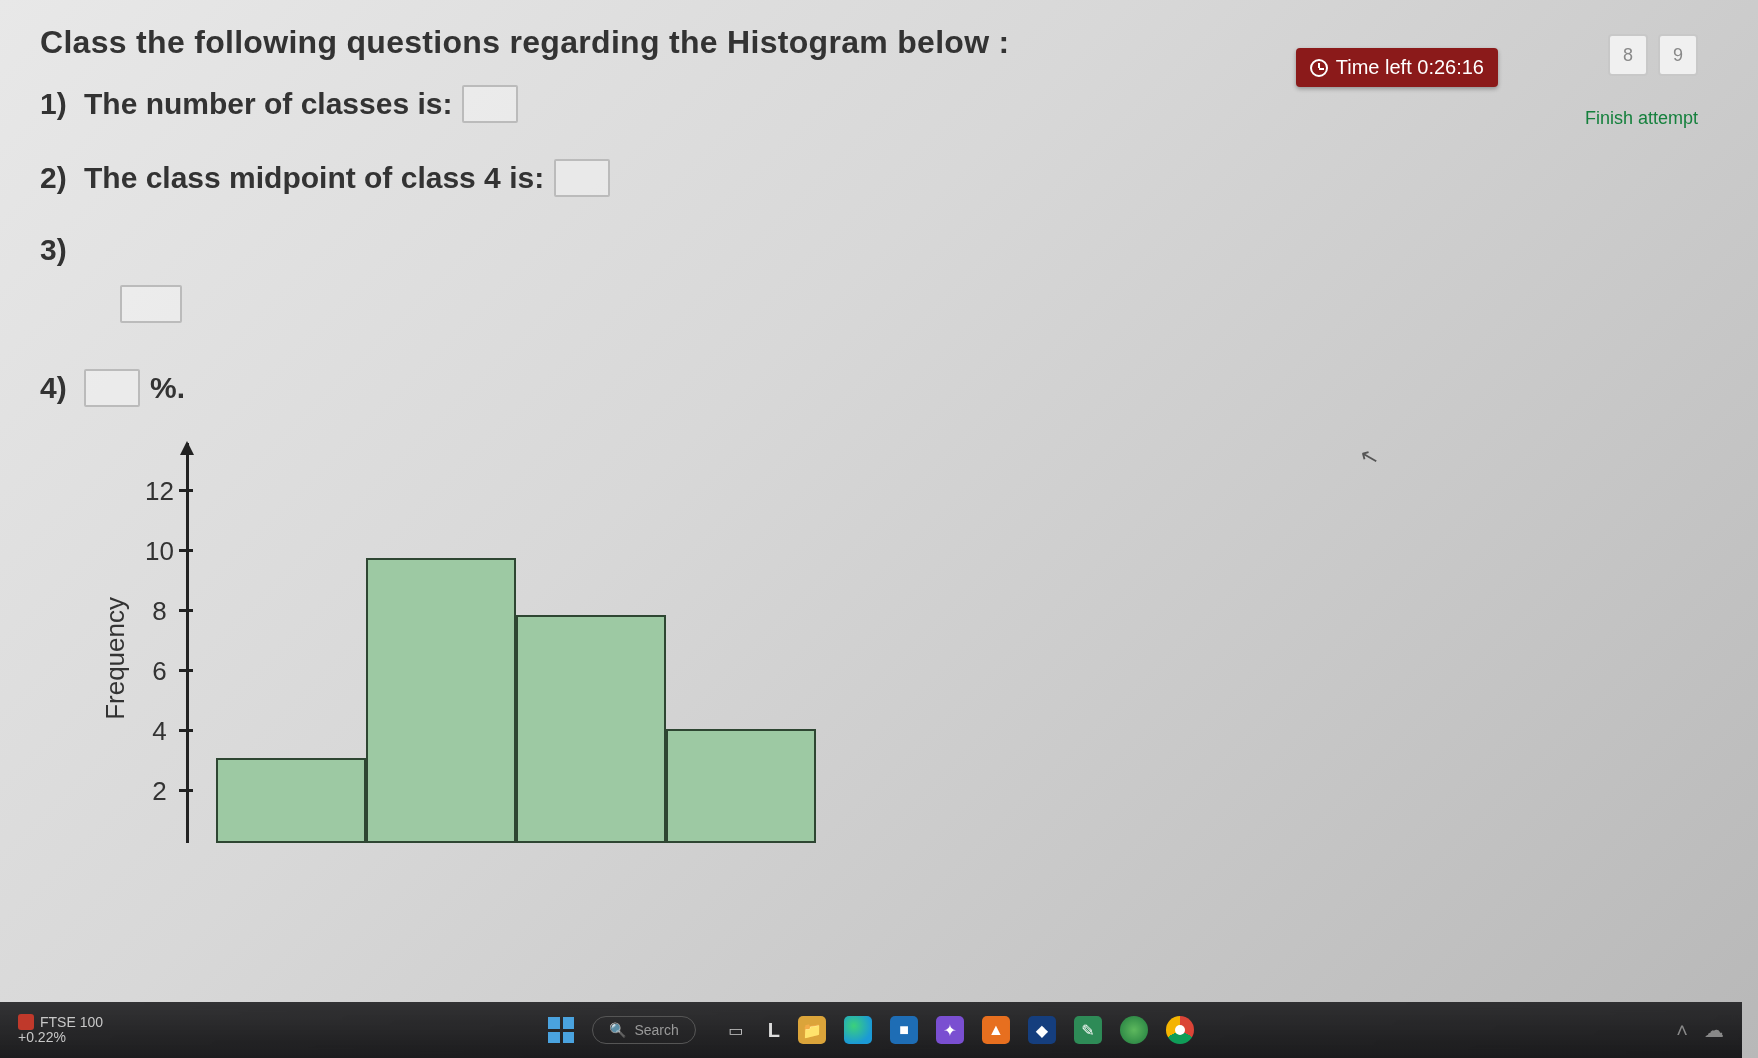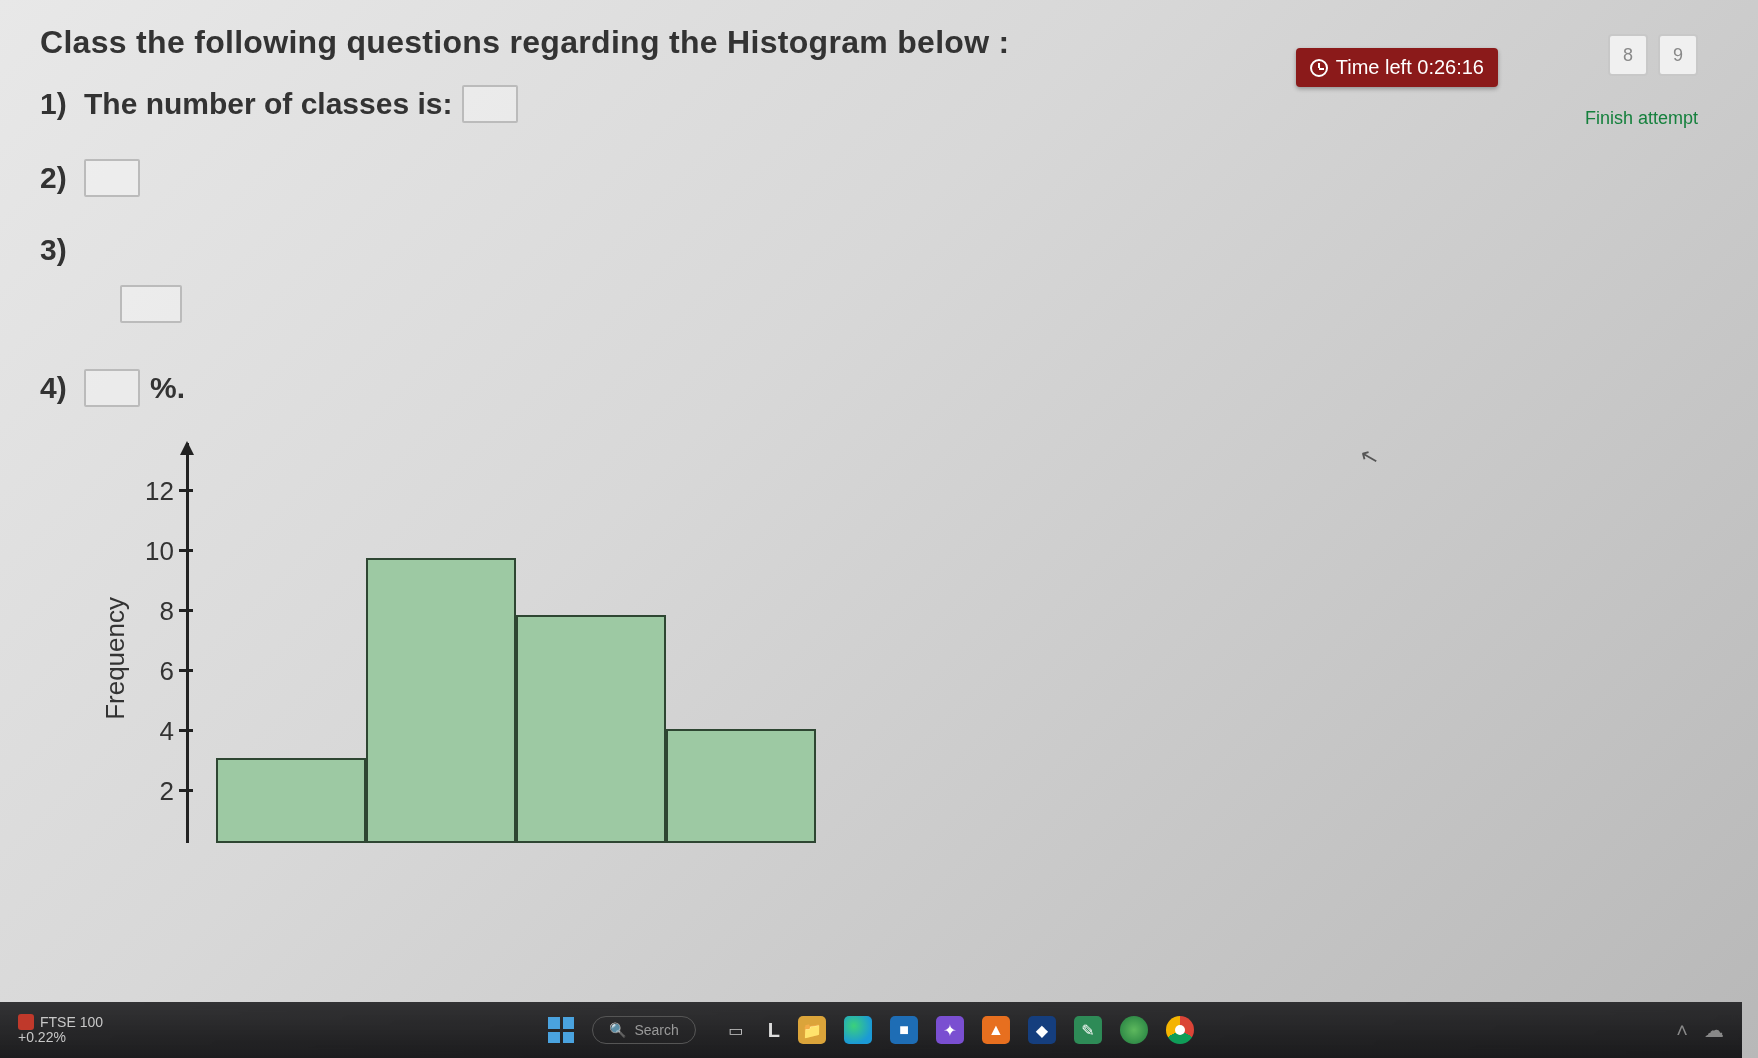--- a/index.html
+++ b/index.html
@@ -31,21 +31,21 @@
 
   .q3-group { margin-bottom: 46px; }
   .q3-group .q-row { margin-bottom: 18px; }
   .q3-box { margin-left: 80px; }
 
   .chart-wrap { margin-top: 10px; margin-left: 60px; width: 860px; }
   .chart-title { font-size: 30px; font-weight: 700; color: #222; text-align: center; margin-bottom: 18px; margin-left: 140px; }
 
   .chart-area { display: flex; align-items: flex-start; }
   .y-axis-label { writing-mode: vertical-rl; transform: rotate(180deg); font-size: 26px; color: #333; text-align: center; align-self: center; margin-right: 14px; padding-bottom: 30px; }
-  .y-ticks { display: flex; flex-direction: column; justify-content: flex-start; align-items: flex-end; margin-right: 12px; padding-top: 18px; }
+  .y-ticks { display: flex; flex-direction: column; justify-content: flex-start; align-items: center; margin-right: 12px; padding-top: 18px; }
   .y-tick { font-size: 26px; color: #333; height: 60px; display: flex; align-items: center; }
 
   .plot { position: relative; width: 640px; height: 400px; }
   .axis-y { position: absolute; left: 0; top: 0; bottom: 0; width: 3px; background: #222; }
   .axis-y .arrow { position: absolute; top: -2px; left: -6px; width: 0; height: 0; border-left: 7px solid transparent; border-right: 7px solid transparent; border-bottom: 14px solid #222; }
   .tick-mark { position: absolute; left: -7px; width: 14px; height: 3px; background: #222; }
 
   .bars { position: absolute; left: 30px; bottom: 0; display: flex; align-items: flex-end; height: 370px; }
   .bar { width: 150px; background: #9dc9a3; border: 2px solid #2e4632; position: relative; }
 
@@ -99,20 +99,21 @@
     <div class="heading">Class the following questions regarding the Histogram below :</div>
 
     <div class="q-row">
       <span class="num">1)</span>
       <span>The number of classes is:</span>
       <span class="input-box"></span>
     </div>
 
     <div class="q-row">
       <span class="num">2)</span>
+      <span>The class midpoint of class 4 is:</span>
       <span class="input-box"></span>
     </div>
 
     <div class="q3-group">
       <div class="q-row">
         <span class="num">3)</span>
       </div>
       <div class="q3-box"><span class="input-box wide"></span></div>
     </div>
 

